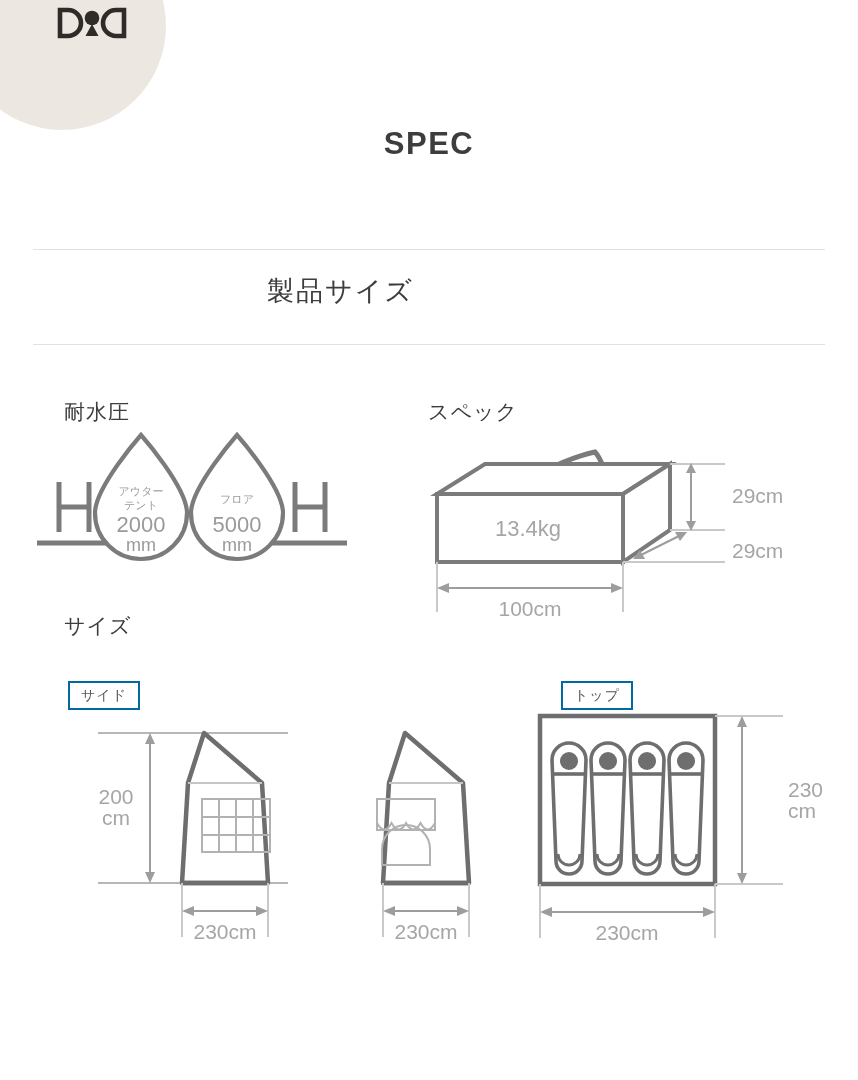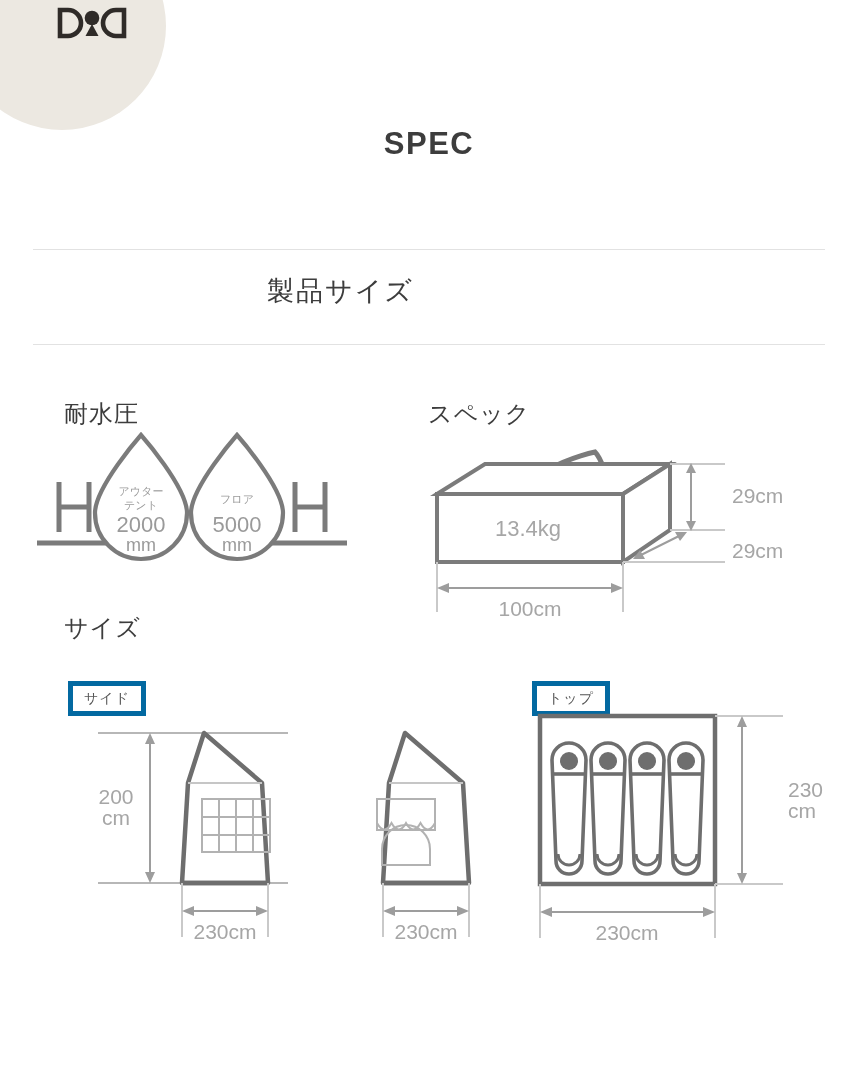--- a/index.html
+++ b/index.html
@@ -26,32 +26,32 @@
   .rule{
     position:absolute;left:33px;width:792px;height:1px;background:#e2e2e2;
   }
   .rule.top{top:249px;}
   .rule.bottom{top:344px;}
   .section-title{
     position:absolute;left:0;top:273px;width:681px;text-align:center;
     font-size:27px;color:#3d3d3d;letter-spacing:2px;
   }
   .block-label{
-    position:absolute;font-size:24px;color:#3d3d3d;letter-spacing:1px;
+    position:absolute;font-size:21px;color:#3d3d3d;letter-spacing:1px;
   }
   .lbl-water{left:64px;top:398px;}
   .lbl-storage{left:428px;top:398px;}
   .lbl-size{left:64px;top:612px;}
   .badge{
-    position:absolute;border:5px solid #0369a1;background:#fff;
+    position:absolute;border:2px solid #0369a1;background:#fff;
     font-size:14px;color:#555;padding:5px 11px 6px;letter-spacing:1px;
     line-height:1;
   }
   .badge-side{left:68px;top:681px;}
-  .badge-top{left:532px;top:681px;}
+  .badge-top{left:561px;top:681px;}
   svg{display:block;}
   .svg-wrap{position:absolute;}
   .w-water{left:37px;top:425px;}
   .w-storage{left:425px;top:430px;}
   .w-side1{left:56px;top:725px;}
   .w-side2{left:305px;top:725px;}
   .w-top{left:525px;top:704px;}
   .dimtext{fill:#a6a6a6;font-family:"Liberation Sans","DejaVu Sans",sans-serif;}
   .droptext{fill:#9a9a9a;font-family:"Liberation Sans","DejaVu Sans",sans-serif;}
 </style>

